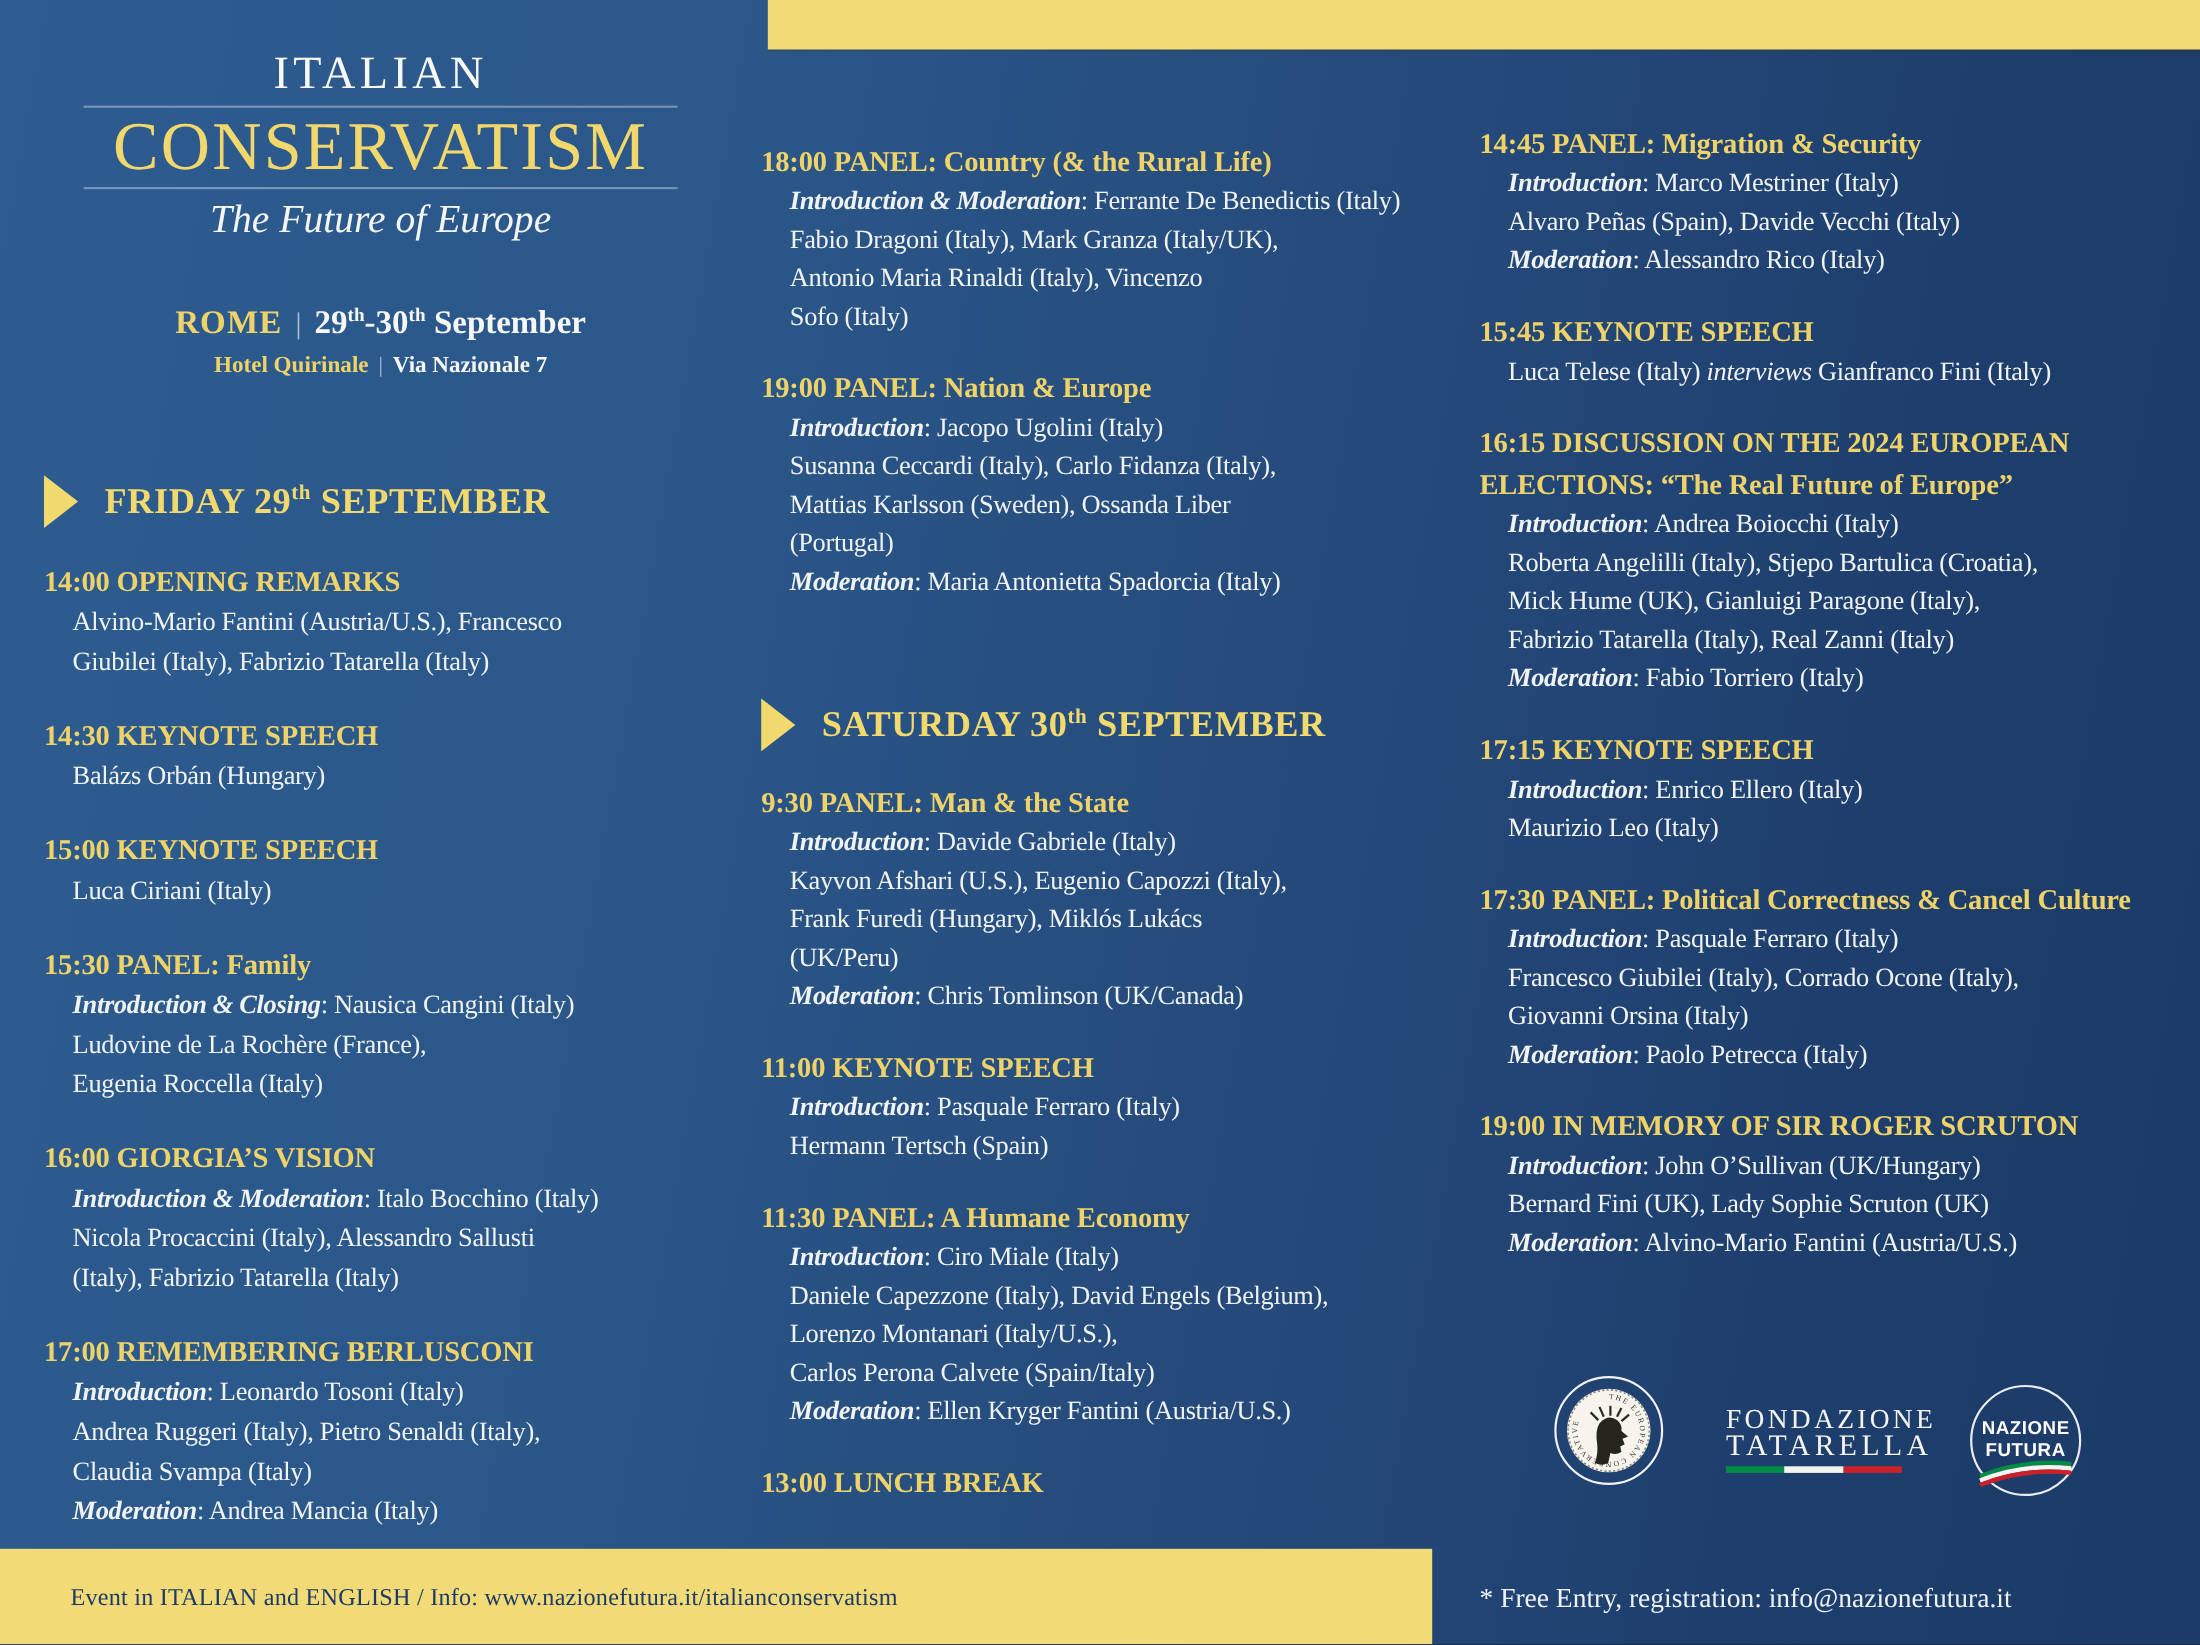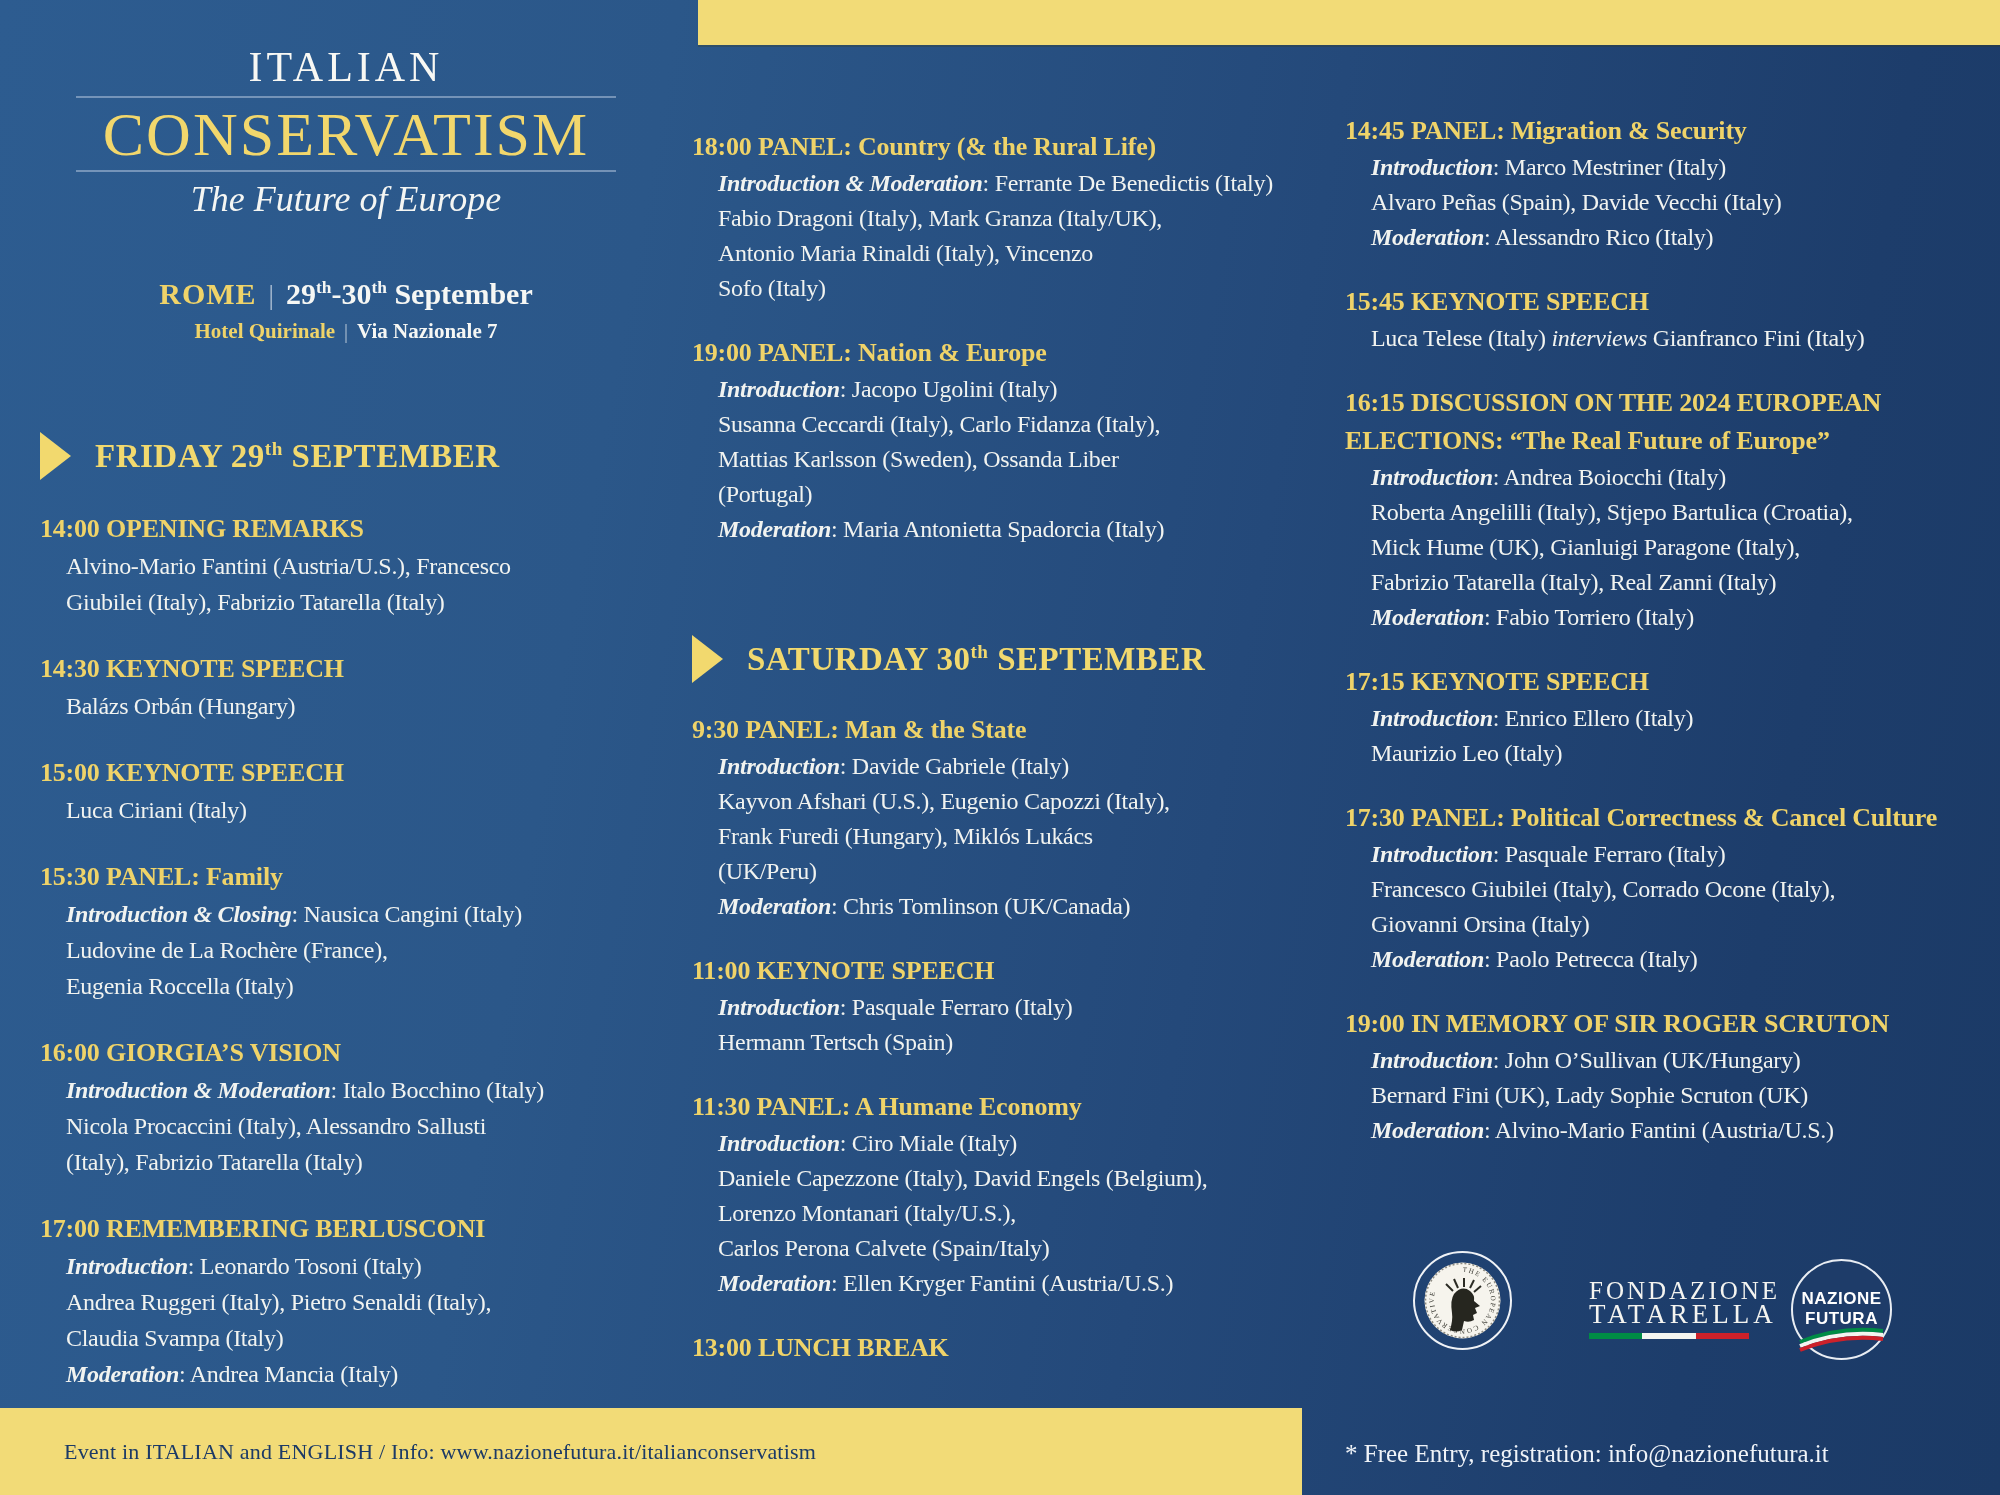--- a/index.html
+++ b/index.html
@@ -43,21 +43,21 @@
   .col .event:first-child{margin-top:0;}
   .ev-h{font-size:26px;font-weight:bold;color:#EFD369;line-height:38px;letter-spacing:-0.2px;white-space:nowrap;}
   .ev-line{font-size:24px;color:#F1F3F0;line-height:36px;padding-left:26px;white-space:nowrap;letter-spacing:-0.3px;}
   .col2 .ev-line,.col3 .ev-line{line-height:35px;}
   .lbl{font-style:italic;font-weight:600;}
   sup{font-size:58%;vertical-align:super;line-height:0;}
 
   
   .logos{position:absolute;left:1345px;top:1250px;width:650px;height:106px;}
   .logo-tec{position:absolute;left:67px;top:0;width:101px;height:101px;}
-  .logo-fond{position:absolute;left:244px;top:30px;width:160px;text-align:center;color:#F4F4F0;}
+  .logo-fond{position:absolute;left:224px;top:30px;width:160px;text-align:center;color:#F4F4F0;}
   .fond1{font-size:25px;letter-spacing:3px;line-height:22px;}
   .fond2{font-size:27px;letter-spacing:4px;line-height:25px;}
   .tricolor{display:flex;height:6px;margin-top:6px;}
   .tricolor span{flex:1;}
   .tc-g{background:#008C45;}.tc-w{background:#F4F5F0;}.tc-r{background:#CD212A;}
   .logo-naz{position:absolute;left:445px;top:8px;width:103px;height:103px;}
 </style>
 </head>
 <body>
 

